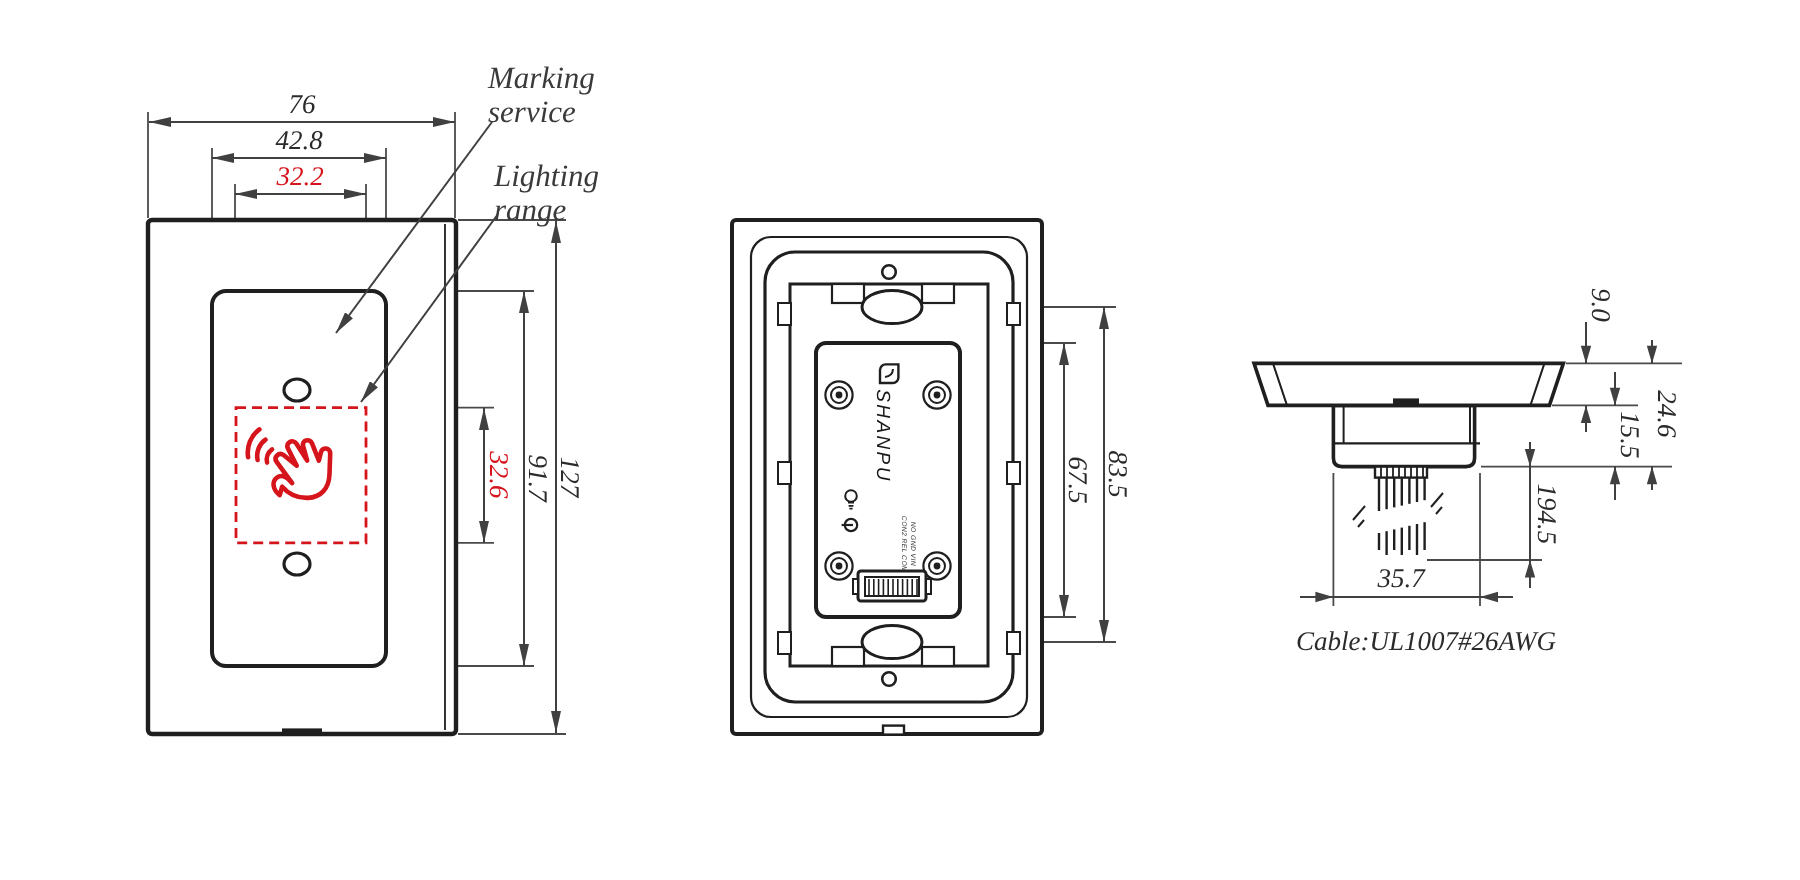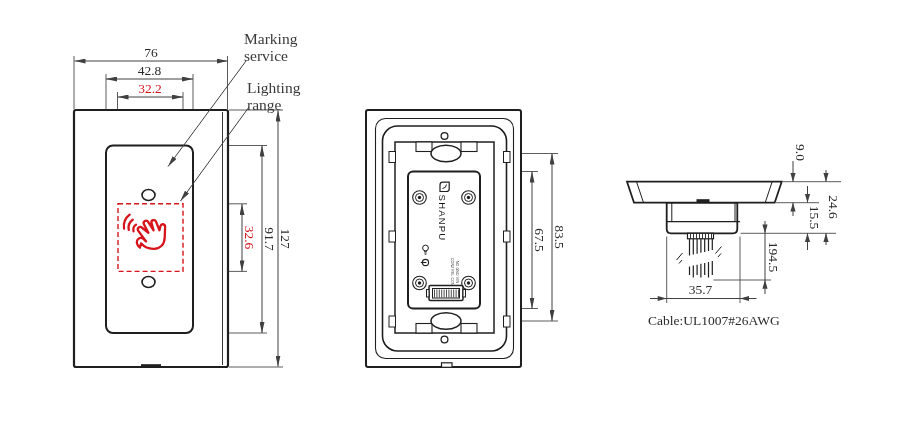--- a/index.html
+++ b/index.html
@@ -1,17 +1,17 @@
 <!DOCTYPE html>
 <html><head>
 <meta charset="utf-8">
 <style>
   html,body{margin:0;padding:0;background:#ffffff;}
   #canvas{position:relative;width:900px;height:440px;background:#ffffff;overflow:hidden;
-          font-family:"Liberation Serif", serif;}
+          font-family:"Liberation Serif", serif;font-style:italic;}
   svg{display:block;}
   .ln   {stroke:#1f1f1f;fill:none;}
   .fillw{fill:#ffffff;}
   .dimln{stroke:#404040;fill:none;stroke-width:1;}
   .extln{stroke:#4a4a4a;fill:none;stroke-width:0.9;}
   .redln{stroke:#d6141c;fill:none;}
   .arr  {fill:#404040;stroke:none;}
   .dimtx{font-family:"Liberation Serif", serif;font-size:13.5px;fill:#2b2b2b;}
   .redtx{fill:#d6141c;}
   .caltx{font-family:"Liberation Serif", serif;font-size:15.5px;fill:#3a3a3a;}

